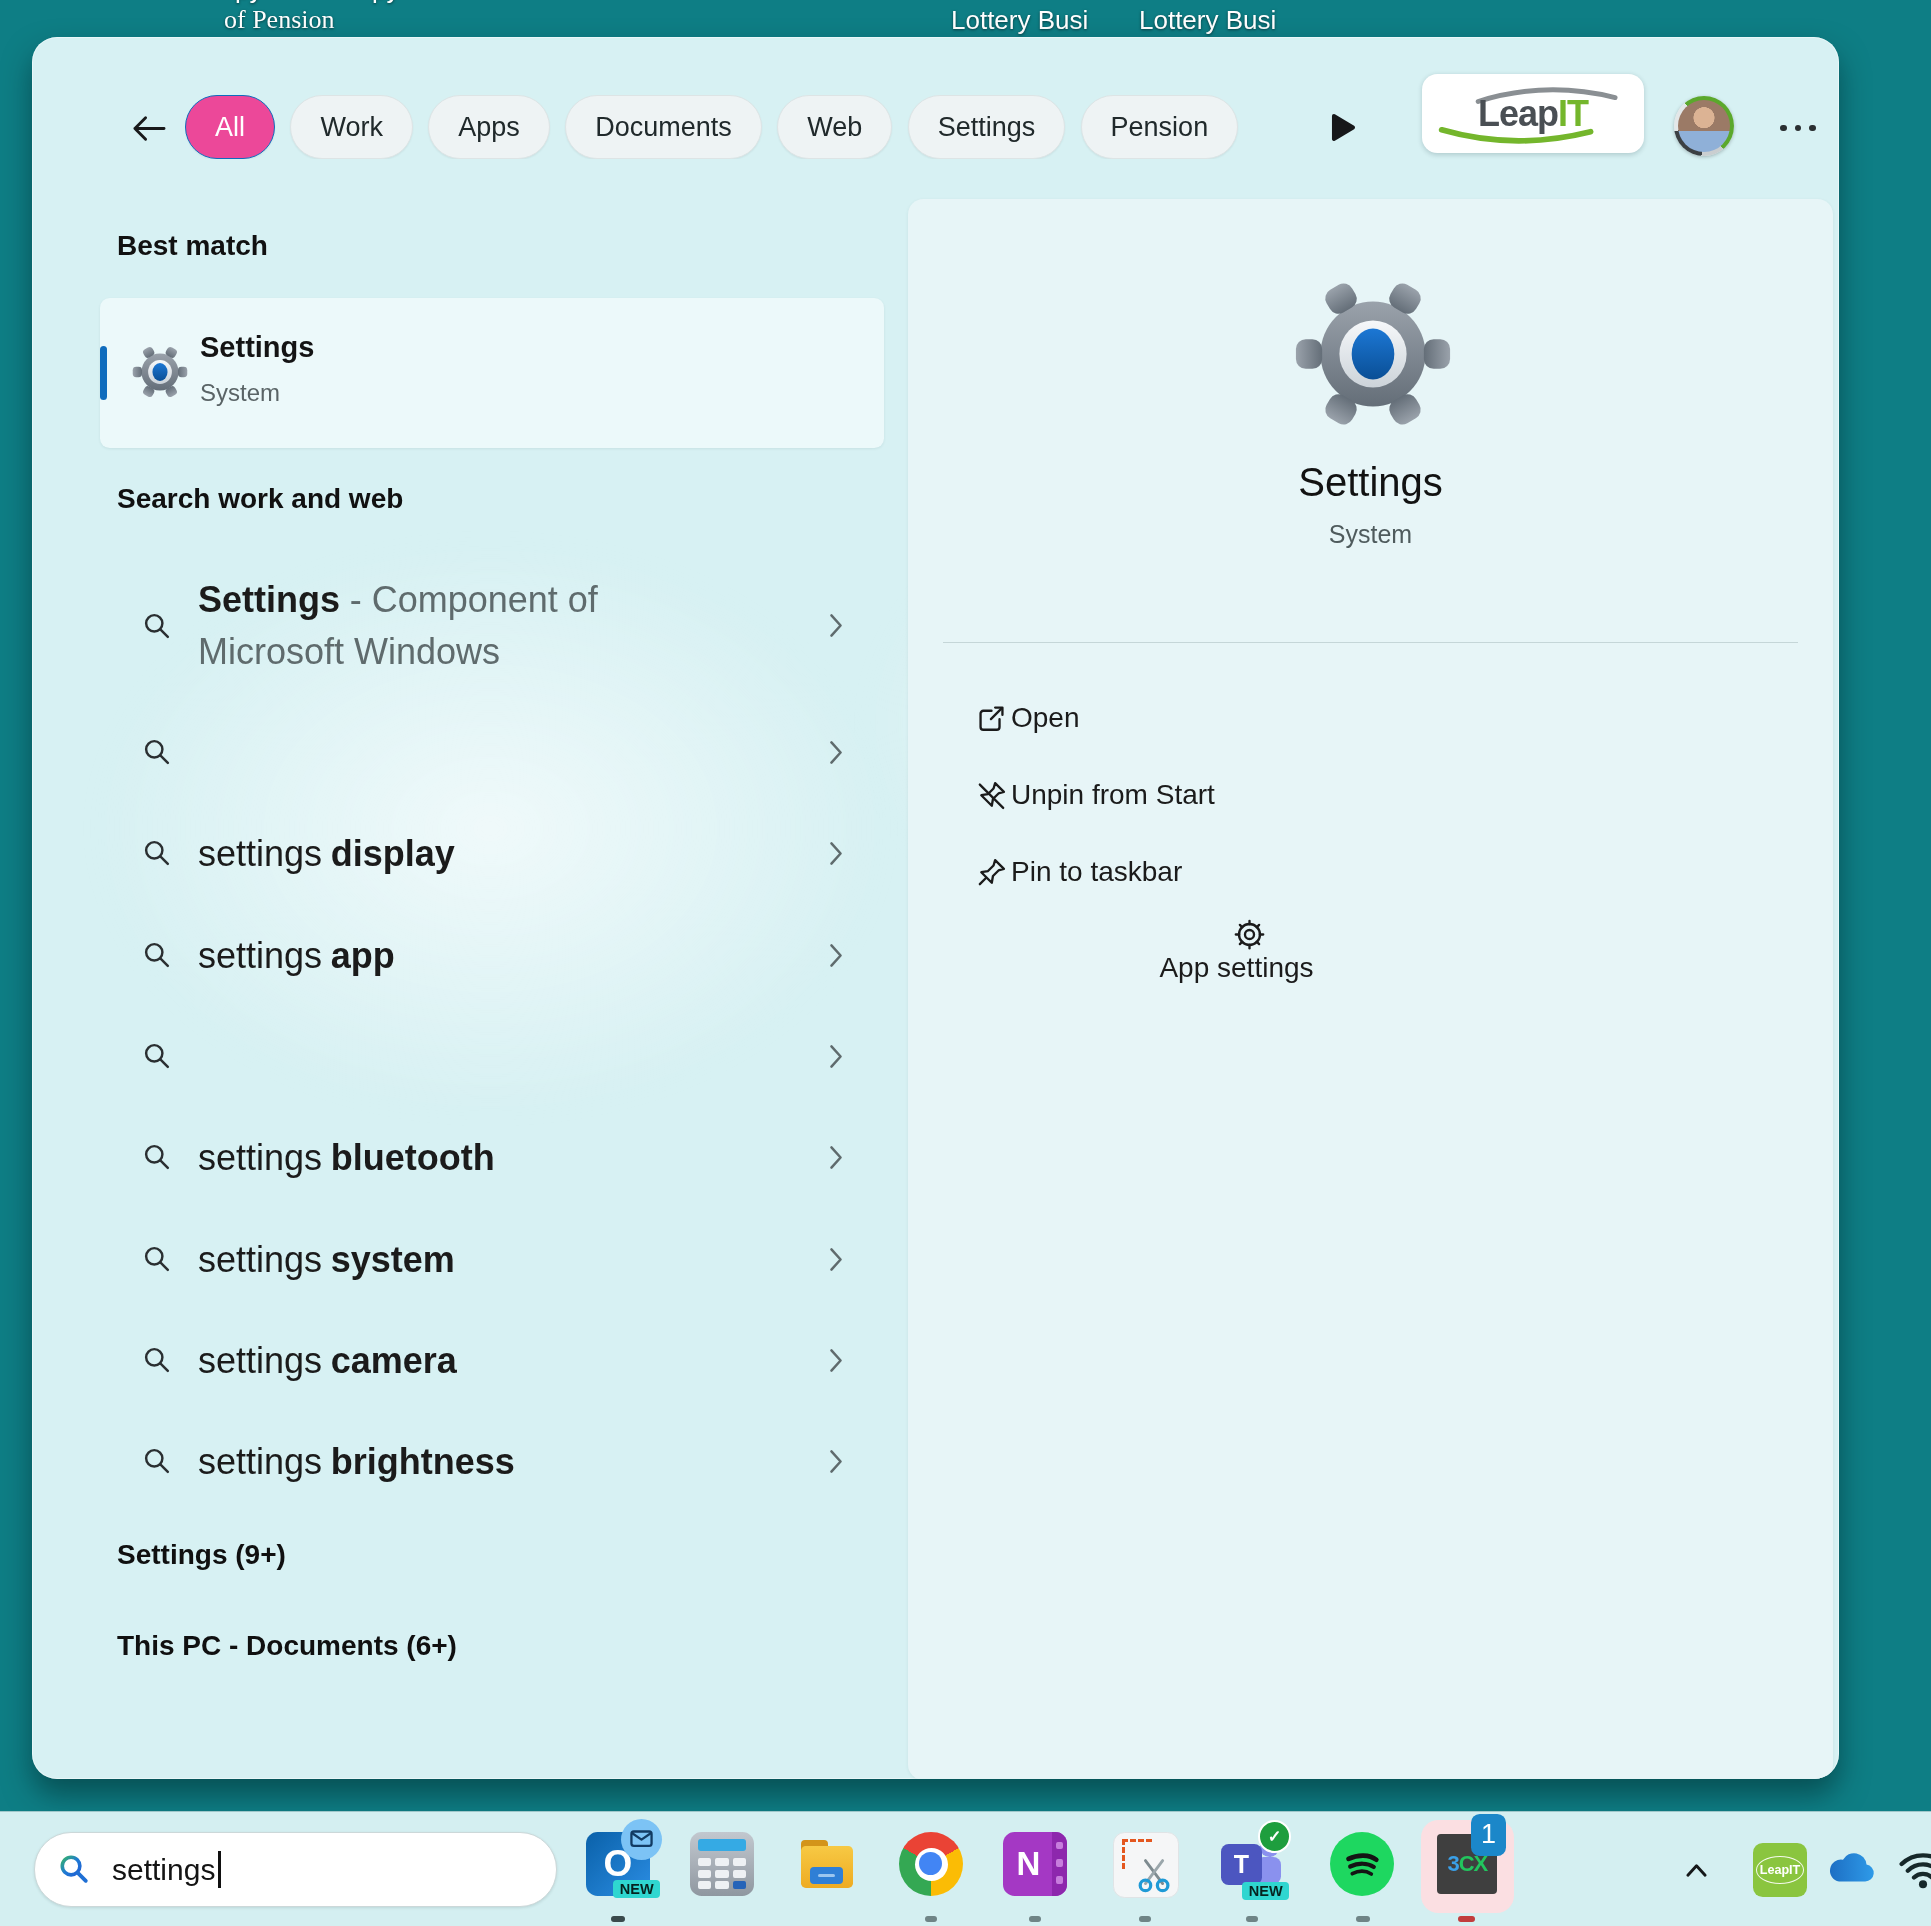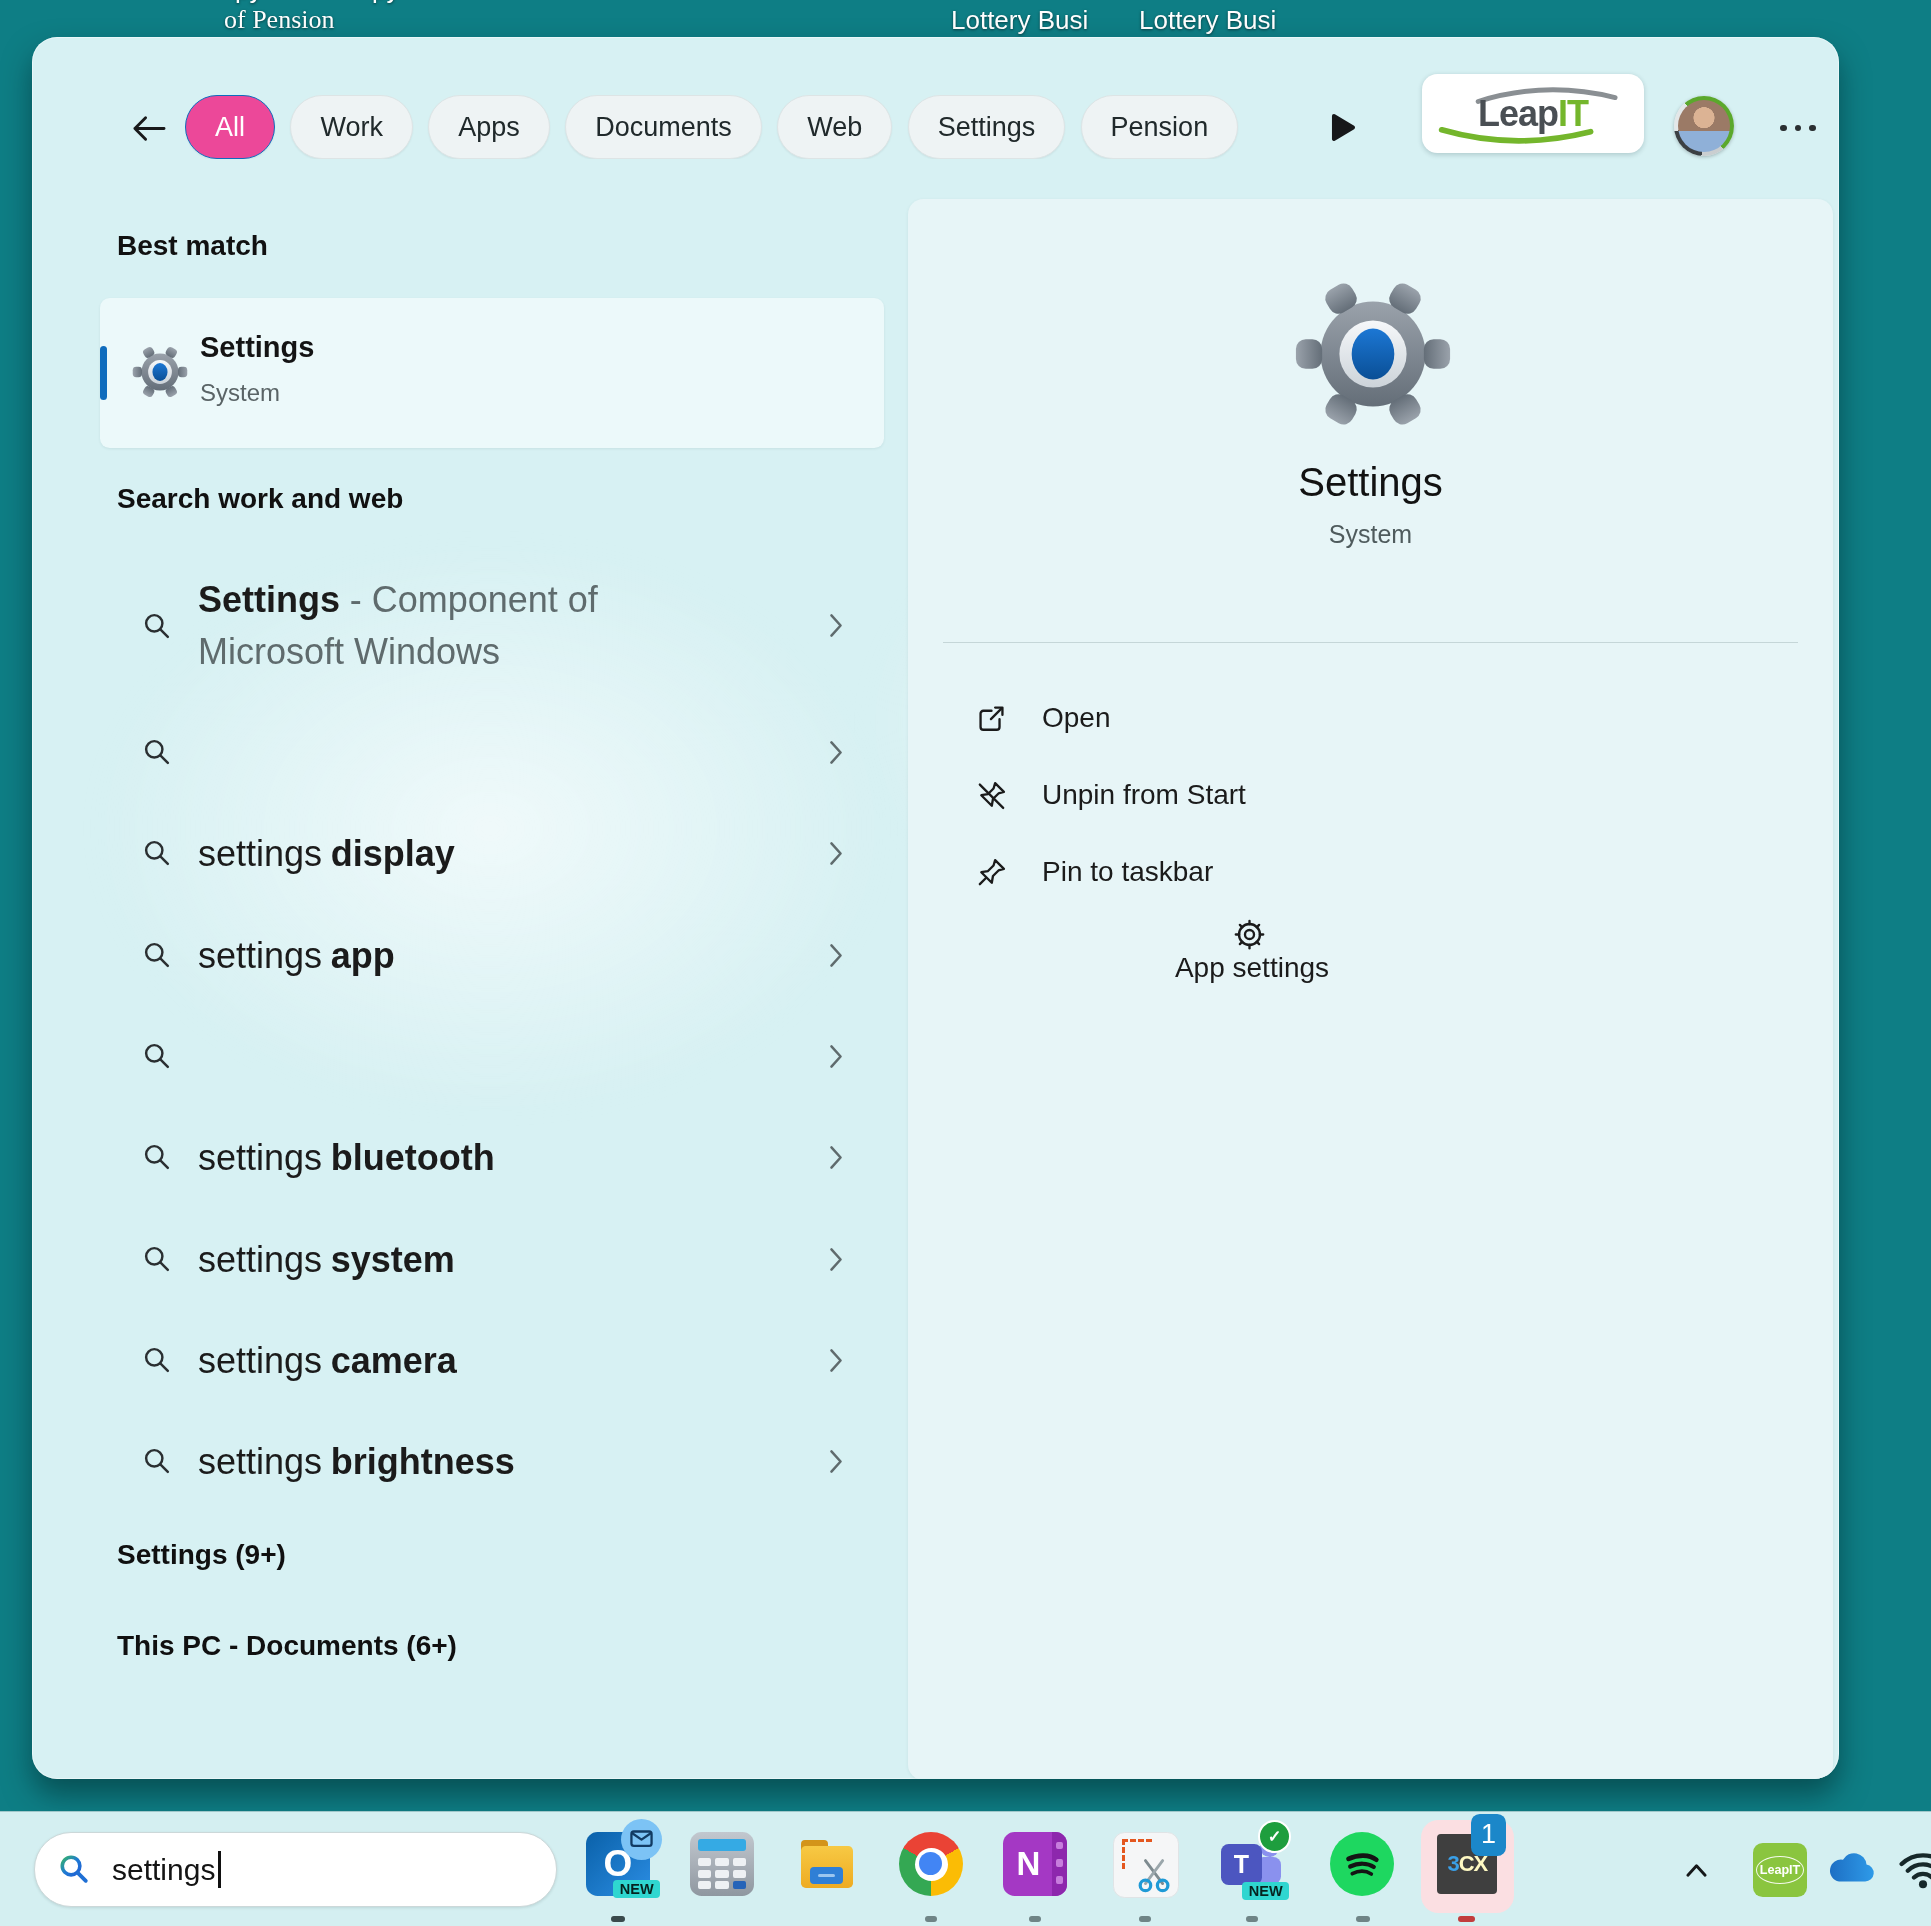--- a/index.html
+++ b/index.html
@@ -61,21 +61,21 @@
   .foot-head{position:absolute;left:85px;font-size:28px;font-weight:bold;color:#101010;}
   
   .preview{position:absolute;left:876px;top:162px;width:925px;height:1581px;background:#e7f5f7;border-radius:15.4px;
     box-shadow:0 1px 3.9px rgba(0,50,53,.07);}
   .pv-gear{position:absolute;left:383px;top:73px;width:164px;height:164px;}
   .pv-title{position:absolute;left:0;top:261px;width:100%;text-align:center;font-size:40px;color:#121212;}
   .pv-sub{position:absolute;left:0;top:321px;width:100%;text-align:center;font-size:25px;color:#4f5b5d;}
   .pv-divider{position:absolute;left:35px;right:35px;top:443px;height:1px;background:#c5d6d8;}
   .action{position:absolute;left:39px;width:579px;height:64px;cursor:pointer;display:flex;align-items:center;}
   .action .aicon{width:39px;height:39px;margin-left:25px;display:flex;align-items:center;justify-content:center;}
-  .action .alabel{margin-left:31px;font-size:28px;color:#1b1b1b;}
+  .action .alabel{font-size:28px;color:#1b1b1b;}
   
   .taskbar{position:absolute;left:0;top:1811px;width:1931px;height:115px;background:#d4eff1;border-top:1.9px solid #9fc7ca;}
   .tb-search{position:absolute;left:34px;top:20px;width:521px;height:73px;background:#fff;border:1px solid #ccd8d9;
     border-radius:37px;display:flex;align-items:center;box-shadow:0 1px 2.9px rgba(0,40,42,.12);cursor:text;}
   .tb-search .sval{margin-left:21px;font-size:30px;color:#141414;}
   .caret{display:inline-block;width:2.9px;height:37px;background:#111;margin-left:2.9px;vertical-align:middle;}
   .tile{position:absolute;top:20px;width:64px;height:64px;border-radius:11.6px;cursor:pointer;}
   .ind{position:absolute;top:104px;height:5.8px;border-radius:2.9px;background:#6f8486;}
   .badge-new{position:absolute;background:#2fd6d0;color:#06231f;font-weight:bold;font-size:14.5px;padding:1.9px 6.8px;border-radius:3.9px;line-height:1;}
   
@@ -110,21 +110,21 @@
   .teams{background:transparent;}
   .t-head{position:absolute;left:41px;top:5.8px;width:19.3px;height:19.3px;border-radius:50%;background:#8a91ee;}
   .t-body{position:absolute;left:37px;top:25px;width:25px;height:27px;border-radius:7.7px;background:#8a91ee;}
   .t-tile{position:absolute;left:1.9px;top:11.6px;width:41px;height:41px;border-radius:7.7px;background:#4c56c0;display:flex;align-items:center;justify-content:center;color:#fff;font-weight:bold;font-size:25px;}
   .t-check{position:absolute;left:39px;top:-11.6px;width:29px;height:29px;border-radius:50%;background:#1e9e3e;border:2.9px solid #fff;color:#fff;font-size:16.4px;font-weight:bold;display:flex;align-items:center;justify-content:center;}
   
   .spotify{border-radius:50%;background:#1ed760;display:flex;align-items:center;justify-content:center;}
   
   .cx-wrap{position:absolute;left:1421px;top:7.7px;width:93px;height:93px;border-radius:17.4px;background:#fbdfe2;cursor:pointer;}
   .cx-tile{position:absolute;left:16.4px;top:14.5px;width:60px;height:60px;background:#3f3f3f;border-radius:3.9px;display:flex;align-items:center;justify-content:center;font-weight:bold;font-size:22px;letter-spacing:-1px;}
-  .cx-3{color:#3aa0e8;} .cx-cx{color:#fef9c3;}
+  .cx-3{color:#3aa0e8;} .cx-cx{color:#22c55e;}
   .cx-badge{position:absolute;left:50px;top:-5.8px;width:35px;height:42px;background:#1b87c9;border-radius:8.7px;color:#fff;font-size:27px;display:flex;align-items:center;justify-content:center;}
   
   .tray-chevron{position:absolute;left:1675px;top:37px;width:42px;height:42px;display:flex;align-items:center;justify-content:center;cursor:pointer;}
   .tray-leapit{position:absolute;left:1753px;top:31px;width:54px;height:54px;border-radius:9.7px;background:#8ac53f;display:flex;align-items:center;justify-content:center;cursor:pointer;}
   .tray-leapit span{color:#fff;font-size:12.6px;font-weight:bold;border:1.4px solid rgba(255,255,255,.9);border-radius:50%;padding:5.8px 2.9px;}
   .tray-onedrive{position:absolute;left:1826px;top:39px;cursor:pointer;}
   .tray-wifi{position:absolute;left:1896px;top:33px;cursor:pointer;}
 </style>
 </head>
 <body>

